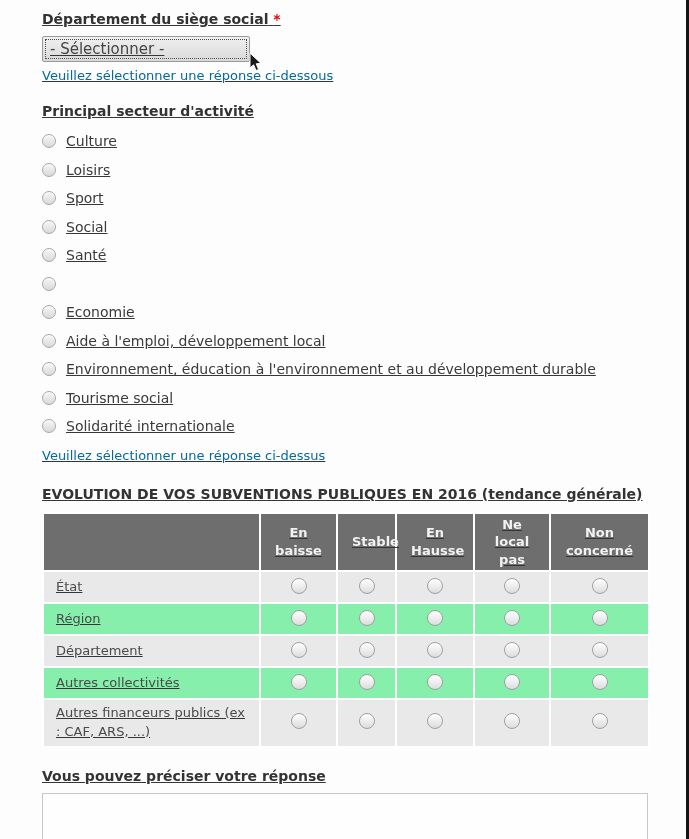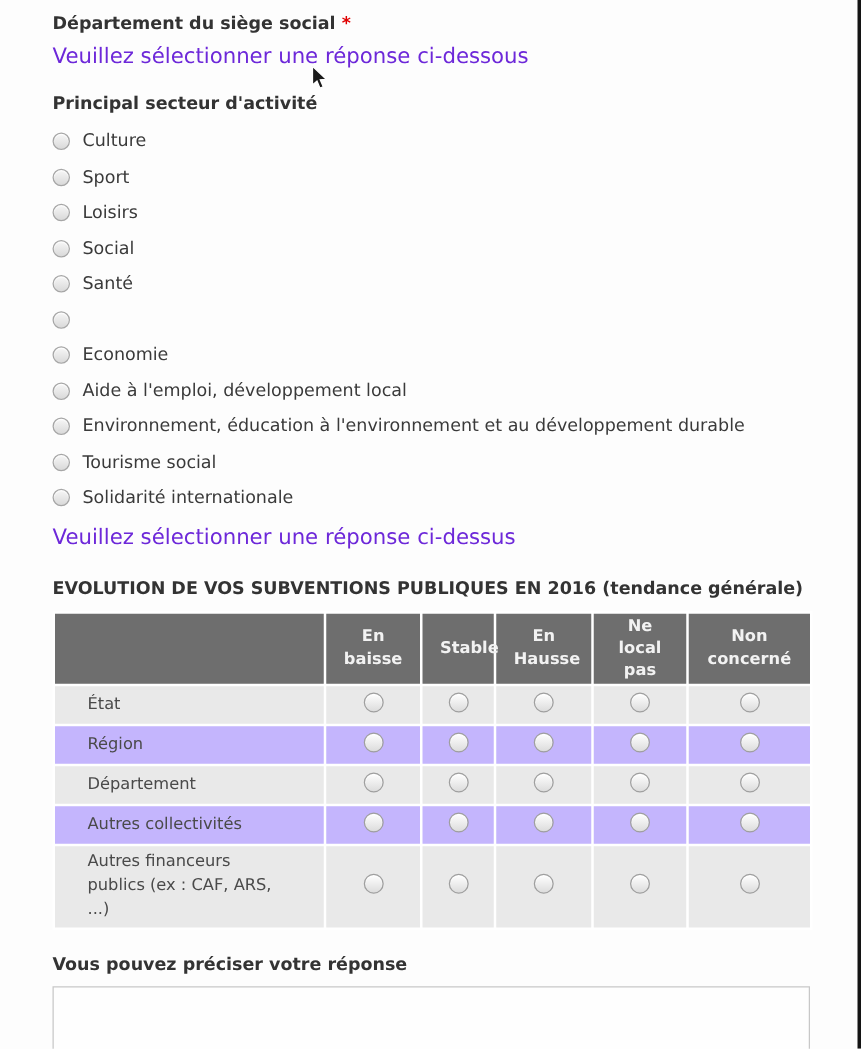--- a/index.html
+++ b/index.html
@@ -9,20 +9,21 @@
     height: 839px;
     overflow: hidden;
     background: #fdfdfd;
     font-family: "DejaVu Sans", sans-serif;
     color: #363636;
   }
   .page {
     position: relative;
     width: 689px;
     height: 839px;
+    text-decoration: underline;
   }
   .content {
     padding: 11px 0 0 42px;
     width: 608px;
   }
   .screen-right-edge {
     position: absolute;
     top: 0; right: 0;
     width: 3px; height: 839px;
     background: #141414;
@@ -45,22 +46,22 @@
     outline-offset: -4px;
     display: flex;
     align-items: center;
     padding-left: 7px;
     font-size: 15px;
     color: #444444;
     cursor: default;
   }
   .helper-text {
     margin-top: 6px;
-    font-size: 17px;
-    color: #6d28d9;
+    font-size: 13px;
+    color: #0369a1;
     line-height: 1.25;
   }
   .section-label { margin-top: 19px; }
   .radio-list { margin-top: 11px; }
   .radio-item {
     display: flex;
     align-items: center;
     height: 20px;
     margin-bottom: 8.5px;
   }
@@ -113,26 +114,26 @@
     line-height: 1.35;
   }
   table.matrix td {
     vertical-align: middle;
     font-size: 13px;
     color: #4a4a4a;
     padding: 4px 0;
     height: 22px;
   }
   table.matrix td.row-label {
-    padding: 4px 26px;
+    padding: 4px 12px;
     text-align: left;
     line-height: 1.45;
   }
   table.matrix tr.row-odd td { background: #e9e9e9; }
-  table.matrix tr.row-even td { background: #c4b5fd; }
+  table.matrix tr.row-even td { background: #86efac; }
   table.matrix td.radio-cell { text-align: center; }
   .matrix-radio {
     display: inline-block;
     width: 14px;
     height: 14px;
     border-radius: 50%;
     border: 1px solid #9f9f9f;
     background: linear-gradient(180deg, #ffffff, #dcdcdc);
     box-shadow: inset 0 1px 1px rgba(255,255,255,0.9);
   }
@@ -163,36 +164,39 @@
 <body>
 
 <div class="page">
 
   <div class="content">
 
     <div class="field-label">
       <span>Département du siège social</span>
       <span class="required-marker">*</span>
     </div>
+    <div class="select-box">
+      <span>- Sélectionner -</span>
+    </div>
     <div class="helper-text">Veuillez sélectionner une réponse ci-dessous</div>
 
     <div class="field-label section-label">Principal secteur d'activité</div>
 
     <div class="radio-list">
       <div class="radio-item">
         <span class="radio-circle"></span>
         <span class="radio-item-label">Culture</span>
       </div>
       <div class="radio-item">
         <span class="radio-circle"></span>
+        <span class="radio-item-label">Loisirs</span>
+      </div>
+      <div class="radio-item">
+        <span class="radio-circle"></span>
         <span class="radio-item-label">Sport</span>
-      </div>
-      <div class="radio-item">
-        <span class="radio-circle"></span>
-        <span class="radio-item-label">Loisirs</span>
       </div>
       <div class="radio-item">
         <span class="radio-circle"></span>
         <span class="radio-item-label">Social</span>
       </div>
       <div class="radio-item">
         <span class="radio-circle"></span>
         <span class="radio-item-label">Santé</span>
       </div>
       <div class="radio-item">

